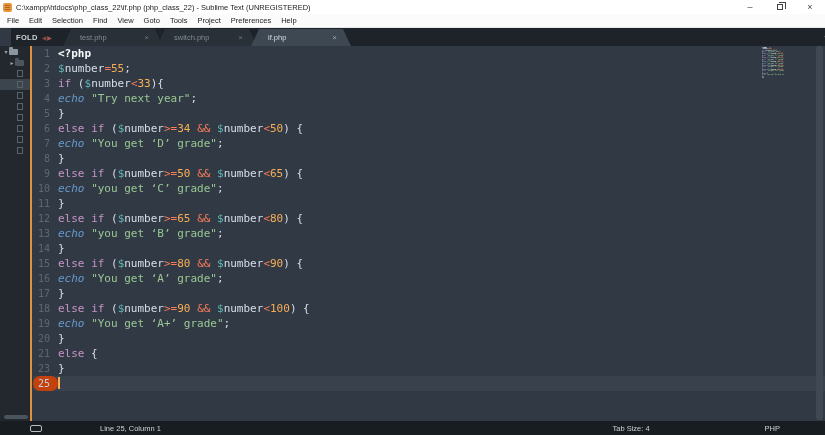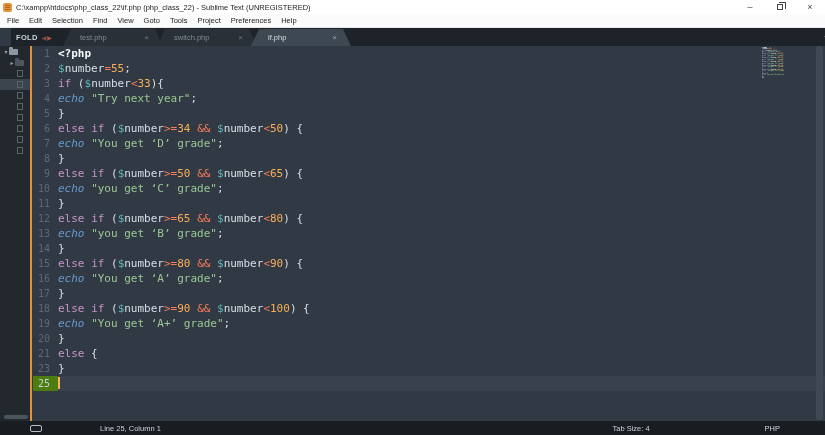--- a/index.html
+++ b/index.html
@@ -66,21 +66,21 @@
                     background:#e0933e; }
 
   
   .editor { position:absolute; left:33px; top:0; width:792px; height:375px; }
   .line { display:flex; height:15px; line-height:15px; white-space:pre;
           font-family:"DejaVu Sans Mono","Liberation Mono",monospace; font-size:11px; }
   .ln { flex:none; width:25px; text-align:right; padding-right:8px; color:#5c6873;
         font-size:10px; }
   .codetxt { flex:1; color:#d8dee9; }
   .line.current { background:rgba(255,255,255,.045); }
-  .line.current .ln { background:#4d7c0f; color:#c7d1da; }
+  .line.current .ln { background:#c2410c; color:#c7d1da;border-radius:7px; }
   .tk-t { color:#f8fafc; font-weight:bold; }
   .tk-k { color:#c695c6; }
   .tk-e { color:#6699cc; font-style:italic; }
   .tk-s { color:#99c794; }
   .tk-n { color:#f9ae58; }
   .tk-o { color:#f97b58; }
   .tk-g { color:#5fb4b4; }
   .tk-v, .tk-p { color:#d8dee9; }
   .caret { display:inline-block; width:2px; height:12px; background:#f9ae58;
            vertical-align:middle; margin-top:-2px; }

